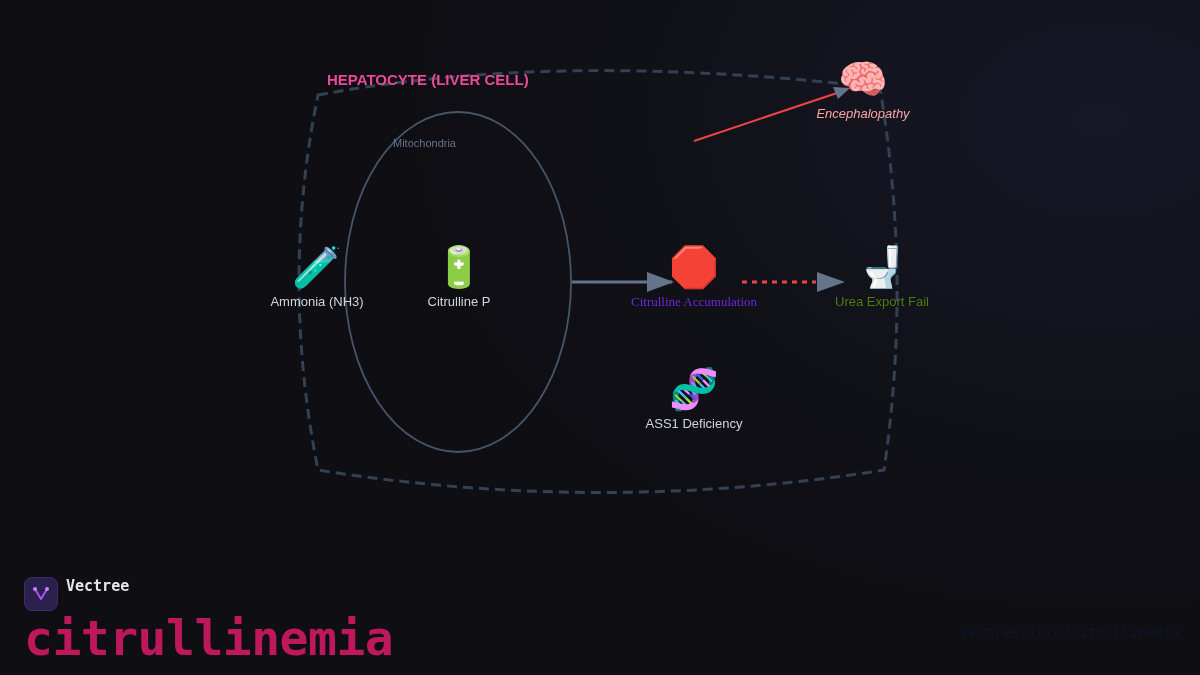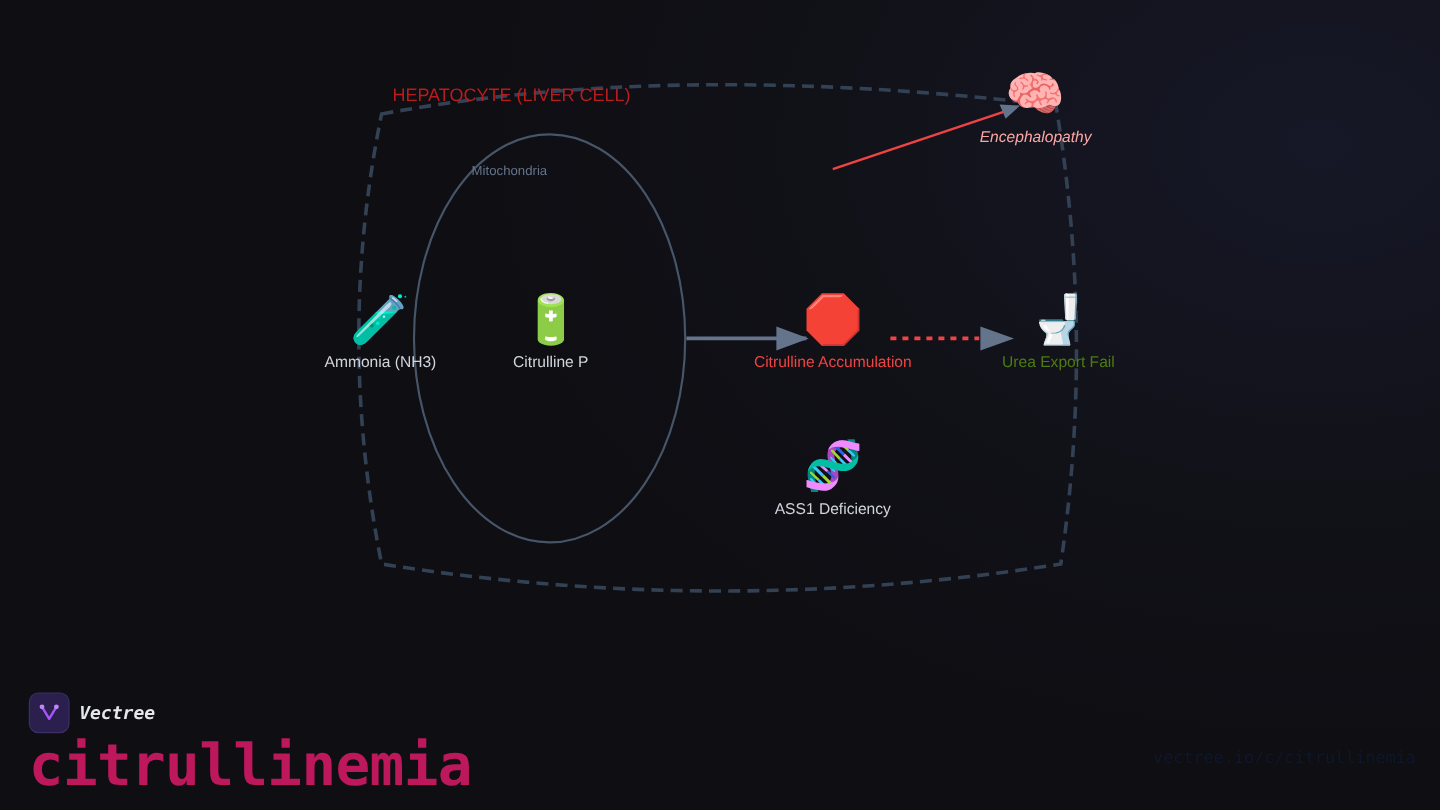--- a/index.html
+++ b/index.html
@@ -5,23 +5,23 @@
   html, body { margin:0; padding:0; }
   body {
     width:1200px; height:675px; overflow:hidden; position:relative;
     background: radial-gradient(ellipse 700px 500px at 1100px 120px, #161827 0%, #111118 60%, #0e0e13 100%);
     font-family: "Liberation Sans", sans-serif;
   }
   svg.diagram { position:absolute; left:0; top:0; }
   .node { position:absolute; transform:translateX(-50%); text-align:center; white-space:nowrap; }
   .node .icon { display:block; font-size:40px; line-height:46px; height:46px; }
   .node .label { display:block; font-size:13px; margin-top:4px; color:#d1d5db; }
-  .zone-label { position:absolute; font-size:15px; font-weight:normal; color:#b91c1c; }
+  .zone-label { position:absolute; font-size:15px; font-weight:bold; color:#ec4899; }
   .sub-label { position:absolute; font-size:11px; color:#64748b; }
-  .brand { position:absolute; left:24px; top:577px; display:flex; align-items:center; gap:8px;font-style:italic; }
+  .brand { position:absolute; left:24px; top:577px; display:flex; gap:8px; }
   .logo { width:34px; height:34px; border-radius:8px; background:#2a1f4d; border:1px solid #3b2f66; box-sizing:border-box; display:flex; align-items:center; justify-content:center; }
   .brand-name { font-family:"DejaVu Sans Mono", monospace; font-weight:bold; font-size:15px; color:#e5e7eb; }
   .page-title { position:absolute; left:24px; top:610px; font-family:"DejaVu Sans Mono", monospace; font-weight:bold; font-size:48px; color:#be185d; letter-spacing:-0.5px; }
   .url { position:absolute; right:20px; top:624px; font-family:"DejaVu Sans Mono", monospace; font-size:14px; color:#0f172a; }
 </style>
 </head>
 <body>
 
 <svg class="diagram" width="1200" height="675">
   <defs>
@@ -50,21 +50,21 @@
   <span class="label">Ammonia (NH3)</span>
 </div>
 
 <div class="node" style="left:459px; top:244px;">
   <span class="icon">🔋</span>
   <span class="label">Citrulline P</span>
 </div>
 
 <div class="node" style="left:694px; top:244px;">
   <span class="icon">🛑</span>
-  <span class="label" style="color:#ef4444;">Citrulline Accumulation</span>
+  <span class="label" style="color:#6d28d9;font-family:Liberation Serif, serif;">Citrulline Accumulation</span>
 </div>
 
 <div class="node" style="left:882px; top:244px;">
   <span class="icon">🚽</span>
   <span class="label" style="color:#4d7c0f;">Urea Export Fail</span>
 </div>
 
 <div class="node" style="left:863px; top:56px;">
   <span class="icon">🧠</span>
   <span class="label" style="color:#fca5a5;font-style:italic;">Encephalopathy</span>

